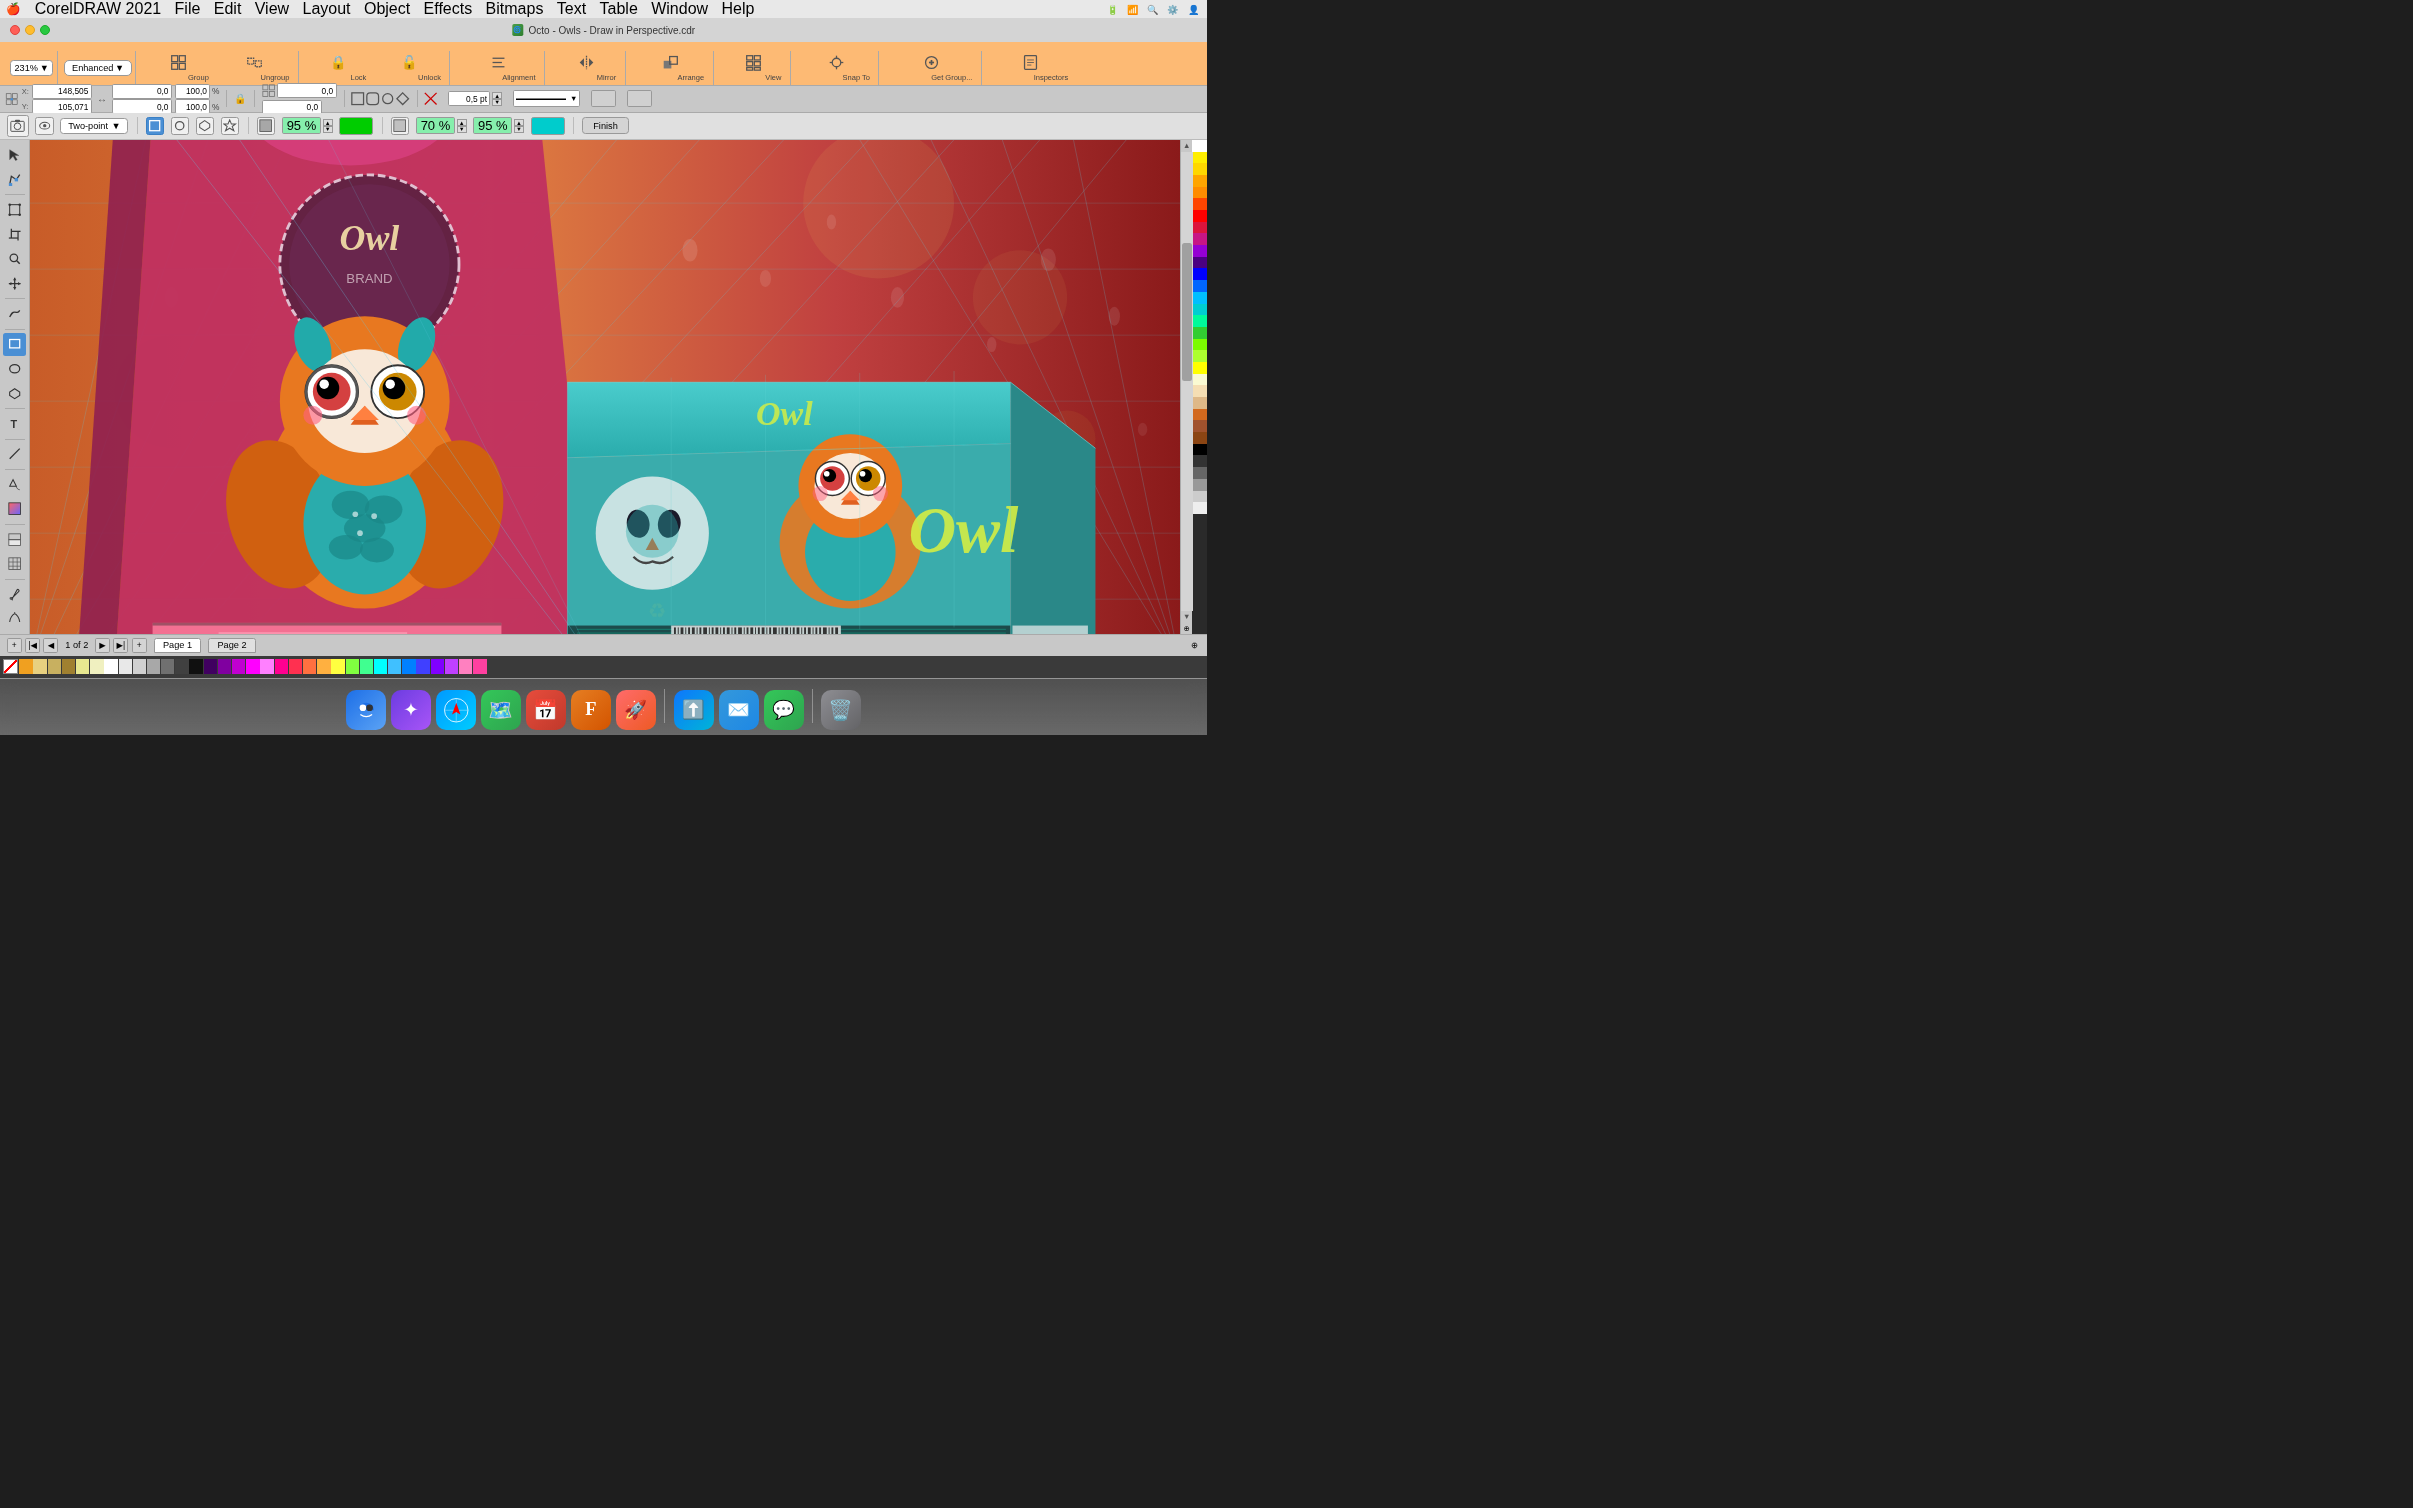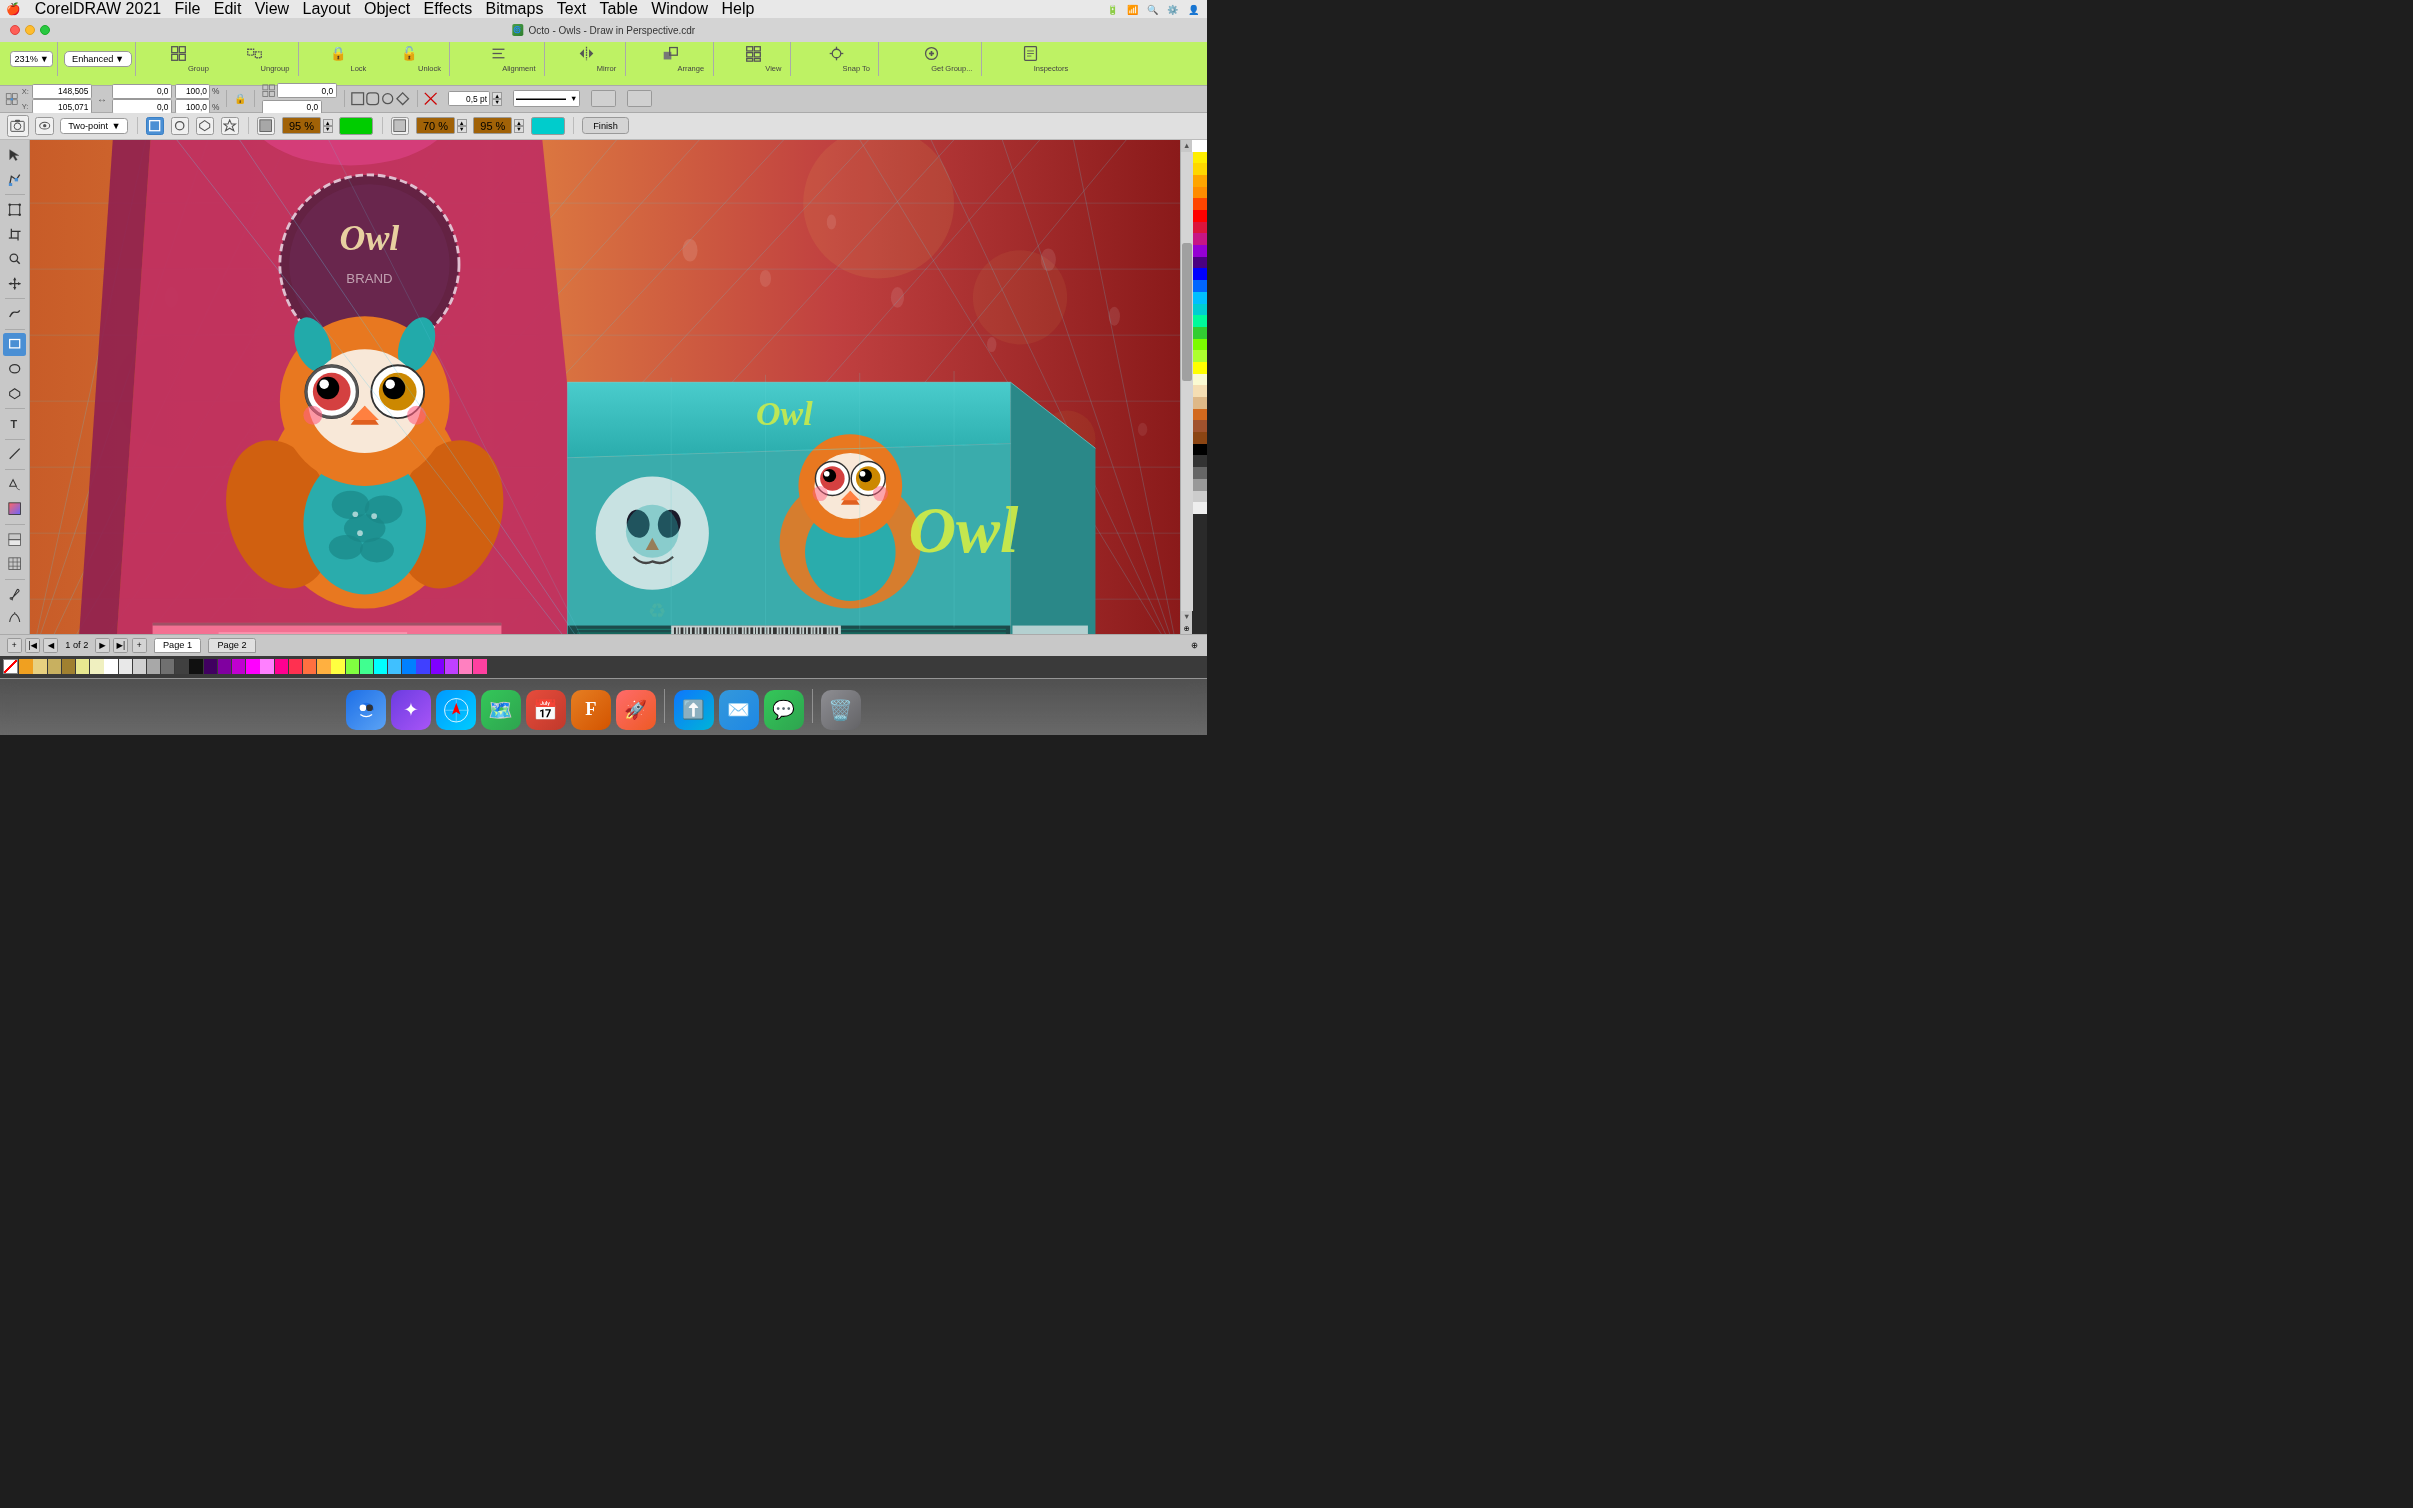--- a/index.html
+++ b/index.html
@@ -91,23 +91,23 @@
       align-items: center;
       justify-content: center;
       font-size: 6.7px;
       color: white;
     }
 
     
     .toolbar {
       width: 100%;
       height: 44px;
-      background: #bef264;
-      display: flex;
-      align-items: flex-start;
+      background: #fdba74;
+      display: flex;
+      align-items: flex-end;
       padding: 0 6.7px;
       gap: 3.4px;
       border-bottom: 0.8px solid #aaa;
     }
     .toolbar-group {
       display: flex;
       align-items: center;
       gap: 1.7px;
       padding: 0 3.4px;
       border-right: 0.8px solid #aaa;
@@ -264,24 +264,24 @@
     .persp-icon-btn.active { background: #4a8fd4; border-color: #3a7fc4; }
     .persp-separator { width: 0.8px; height: 17px; background: #bbb; margin: 0 1.7px; }
     .persp-input-group {
       display: flex;
       align-items: center;
       gap: 1.7px;
     }
     .persp-input {
       width: 39px;
       height: 17px;
-      background: #a16207;
+      background: #86efac;
       border: 0.8px solid #999;
       border-radius: 1.7px;
-      font-size: 11px;
+      font-size: 13px;
       padding: 0 2.5px;
       text-align: center;
     }
     .finish-btn {
       background: #d4d4d4;
       border: 0.8px solid #999;
       border-radius: 3.4px;
       padding: 2.5px 10px;
       font-size: 9.2px;
       cursor: pointer;

